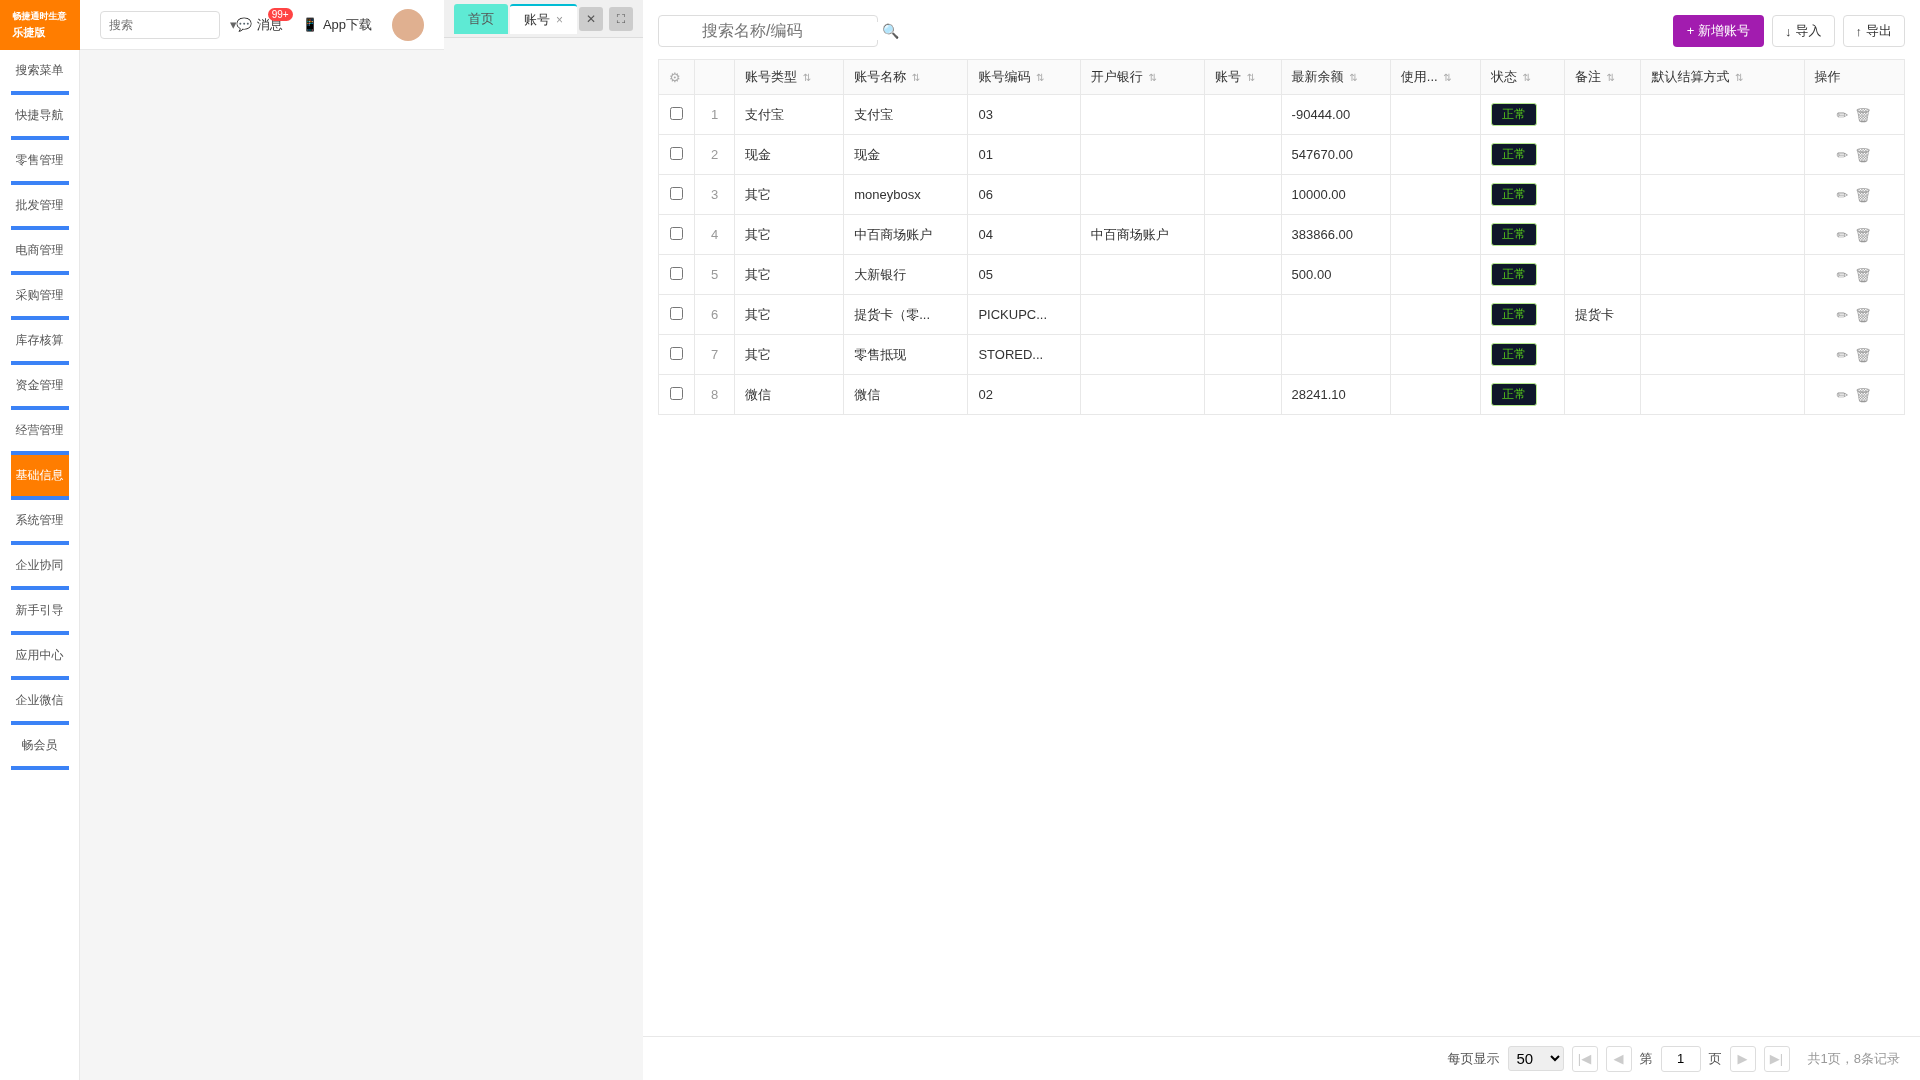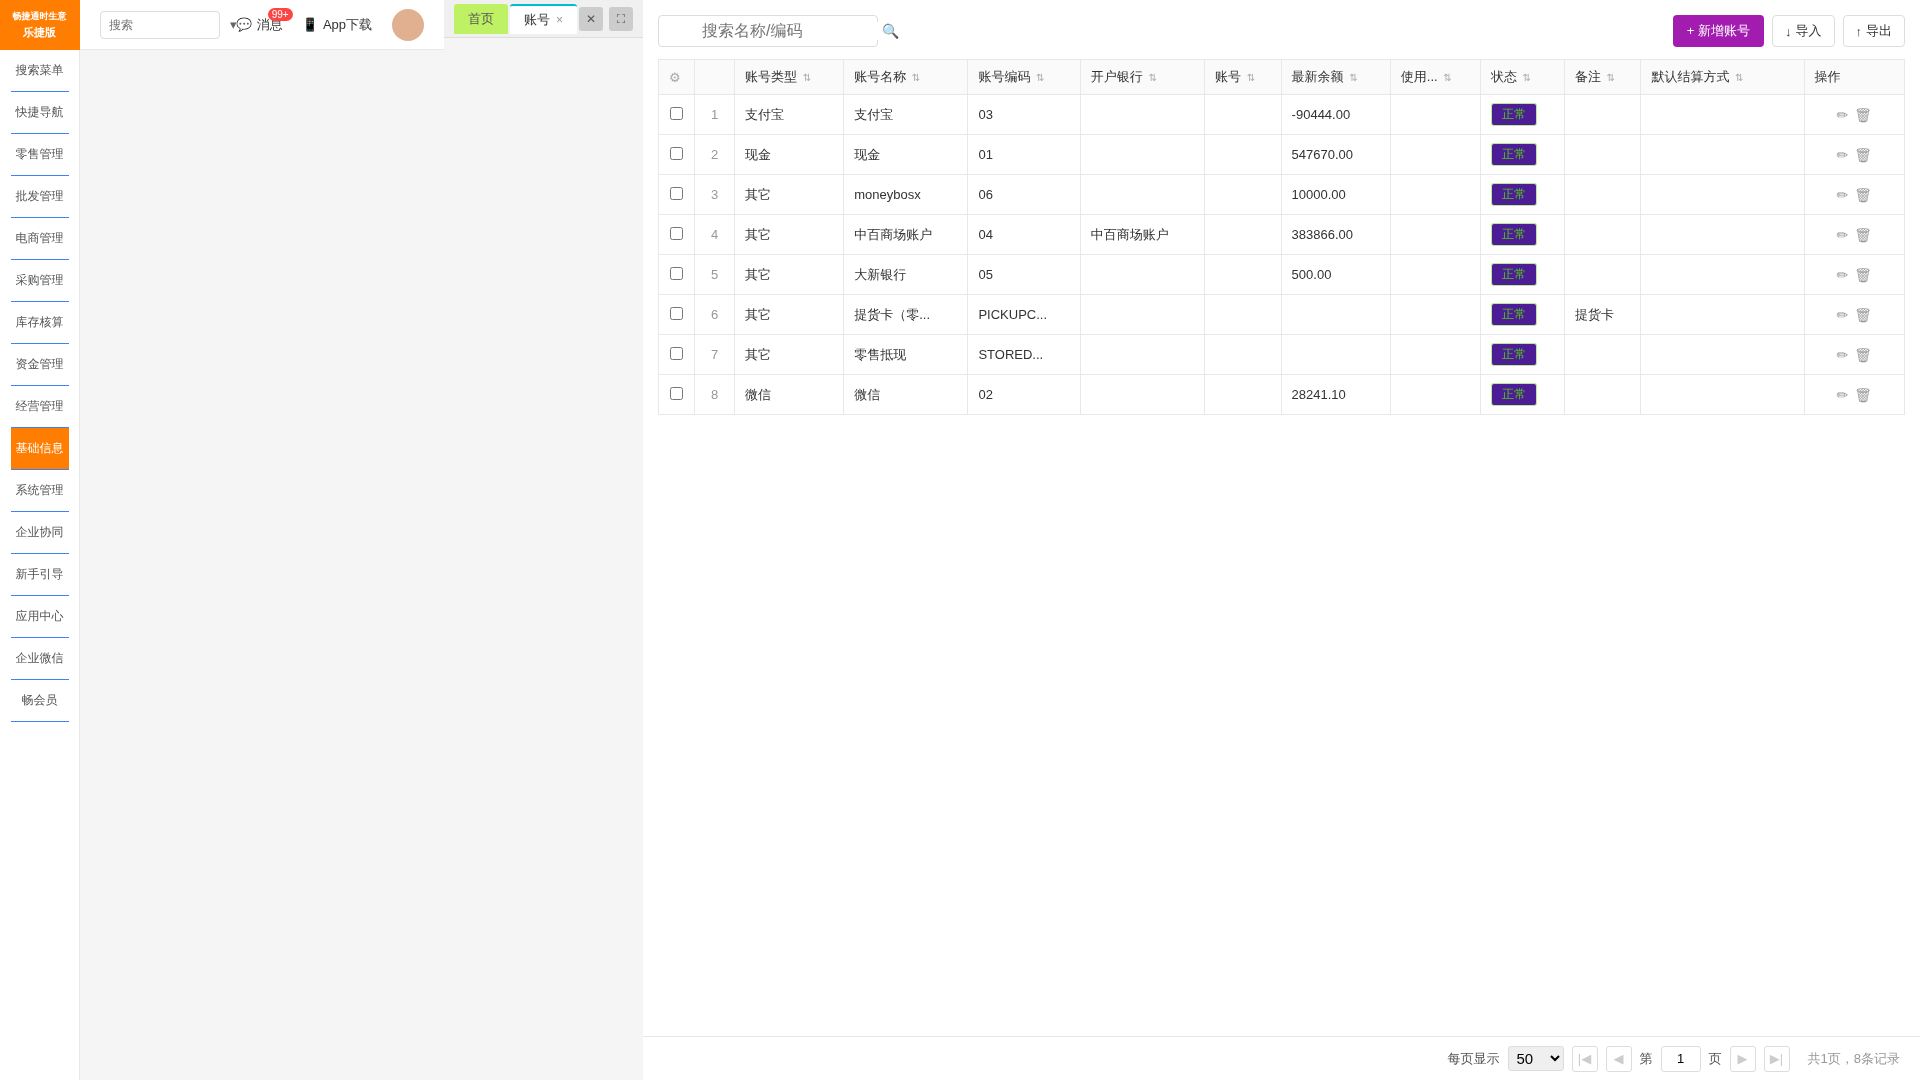--- a/index.html
+++ b/index.html
@@ -20,29 +20,29 @@
       width: 80px;
       height: 50px;
       background: #ff7d00;
       display: flex;
       align-items: center;
       justify-content: center;
       color: white;
       font-size: 11px;
       font-weight: bold;
     }
-    .sidebar-logo-text { text-align: center; line-height: 1.3; }
+    .sidebar-logo-text { line-height: 1.3; }
     .sidebar-item {
       width: 100%;
       padding: 12px 5px;
       text-align: center;
       cursor: pointer;
       color: #555;
       font-size: 12px;
-      border-bottom: 1px solid #3b82f6;
+      border-bottom: 4px solid #3b82f6;
       transition: background 0.2s;
     }
     .sidebar-item.active { background: #ff7d00; color: #fff; }
 
     
     .main {
       flex: 1;
       display: flex;
       flex-direction: row;
       overflow: hidden;
@@ -113,21 +113,21 @@
     .tab {
       height: 30px;
       padding: 0 14px;
       border-radius: 3px 3px 0 0;
       display: flex;
       align-items: center;
       gap: 6px;
       cursor: pointer;
       font-size: 13px;
       color: #555;
-      background: #bef264;
+      background: #5eead4;
       margin-right: 2px;
     }
     .tab.active {
       background: #fff;
       color: #333;
       border-top: 2px solid #00bcd4;
     }
     .tab-close {
       font-size: 12px;
       color: #999;
@@ -229,21 +229,21 @@
       white-space: nowrap;
     }
     .data-table td.row-num { color: #999; text-align: center; width: 40px; }
     .data-table td.actions { text-align: center; }
     .status-badge {
       display: inline-block;
       padding: 2px 10px;
       border-radius: 3px;
       font-size: 12px;
     }
-    .status-normal { background: #4c1d95; color: #52c41a; border: 1px solid #b7eb8f; }
+    .status-normal { background: #0f172a; color: #52c41a; border: 1px solid #b7eb8f; }
     .action-btn {
       cursor: pointer;
       color: #999;
       font-size: 14px;
       margin: 0 3px;
       background: none;
       border: none;
     }
     .gear-th {
       text-align: center;

